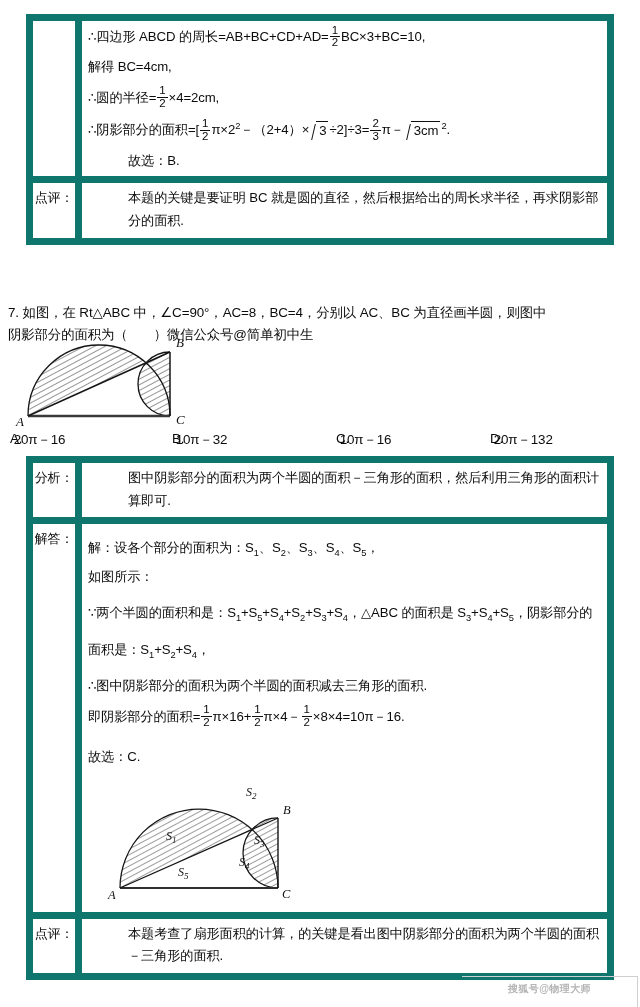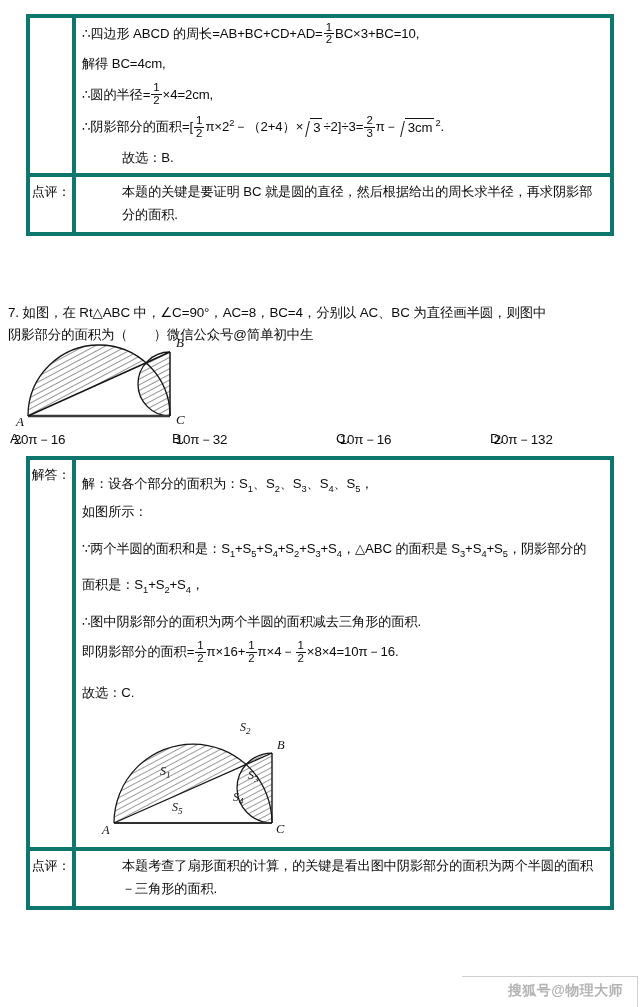--- a/index.html
+++ b/index.html
@@ -24,21 +24,21 @@
   }
 
   
   .qtable {
     position: absolute;
     border-collapse: collapse;
     table-layout: fixed;
     background: #fff;
   }
   .qtable td {
-    border: 4px solid #0f766e;
+    border: 7px solid #0f766e;
     vertical-align: top;
     padding: 0;
   }
   .lbl {
     width: 40px;
     font-size: 13px;
     line-height: 1.72;
     text-align: center;
     letter-spacing: -0.2px;
     padding: 4px 1px 4px 1px !important;
@@ -119,21 +119,21 @@
     letter-spacing: -0.1px;
   }
   .choices span { position: absolute; white-space: nowrap; }
 
   
   .fig { position: absolute; }
 
   
   .watermark {
     position: absolute;
-    font-size: 14px;
+    font-size: 10px;
     color: #b4b4b4;
     letter-spacing: 0.4px;
     white-space: nowrap;
     font-weight: bold;
   }
   .wm-rule {
     position: absolute;
     border-top: 1.2px solid #cfcfcf;
   }
   .wm-rule-v {
@@ -237,20 +237,26 @@
     <span style="left:0px;"><span>A.</span>&nbsp;<span>20π－16</span></span>
     <span style="left:162px;"><span>B.</span>&nbsp;<span>10π－32</span></span>
     <span style="left:326px;"><span>C.</span>&nbsp;<span>10π－16</span></span>
     <span style="left:480px;"><span>D.</span>&nbsp;<span>20π－132</span></span>
   </div>
 
   <table class="qtable" style="left:26px; top:456px; width:588px;">
 
     <tbody>
 
+    <tr>
+      <td class="lbl">分析：</td>
+      <td class="body-cell">
+        <span class="ln wrap" style="line-height:1.72;">图中阴影部分的面积为两个半圆的面积－三角形的面积，然后利用三角形的面积计算即可.</span>
+      </td>
+    </tr>
 
     <tr>
       <td class="lbl" style="vertical-align:top;">解答：</td>
       <td class="body-cell" style="padding-top:14px !important; padding-bottom:8px !important;">
 
         <span class="ln" style="margin-bottom:8px;">
           <span>解：设各个部分的面积为：S</span><sub class="sb">1</sub><span>、S</span><sub class="sb">2</sub><span>、S</span><sub class="sb">3</sub><span>、S</span><sub class="sb">4</sub><span>、S</span><sub class="sb">5</sub><span>，</span>
         </span>
 
         <span class="ln" style="margin-bottom:16px;">如图所示：</span>

